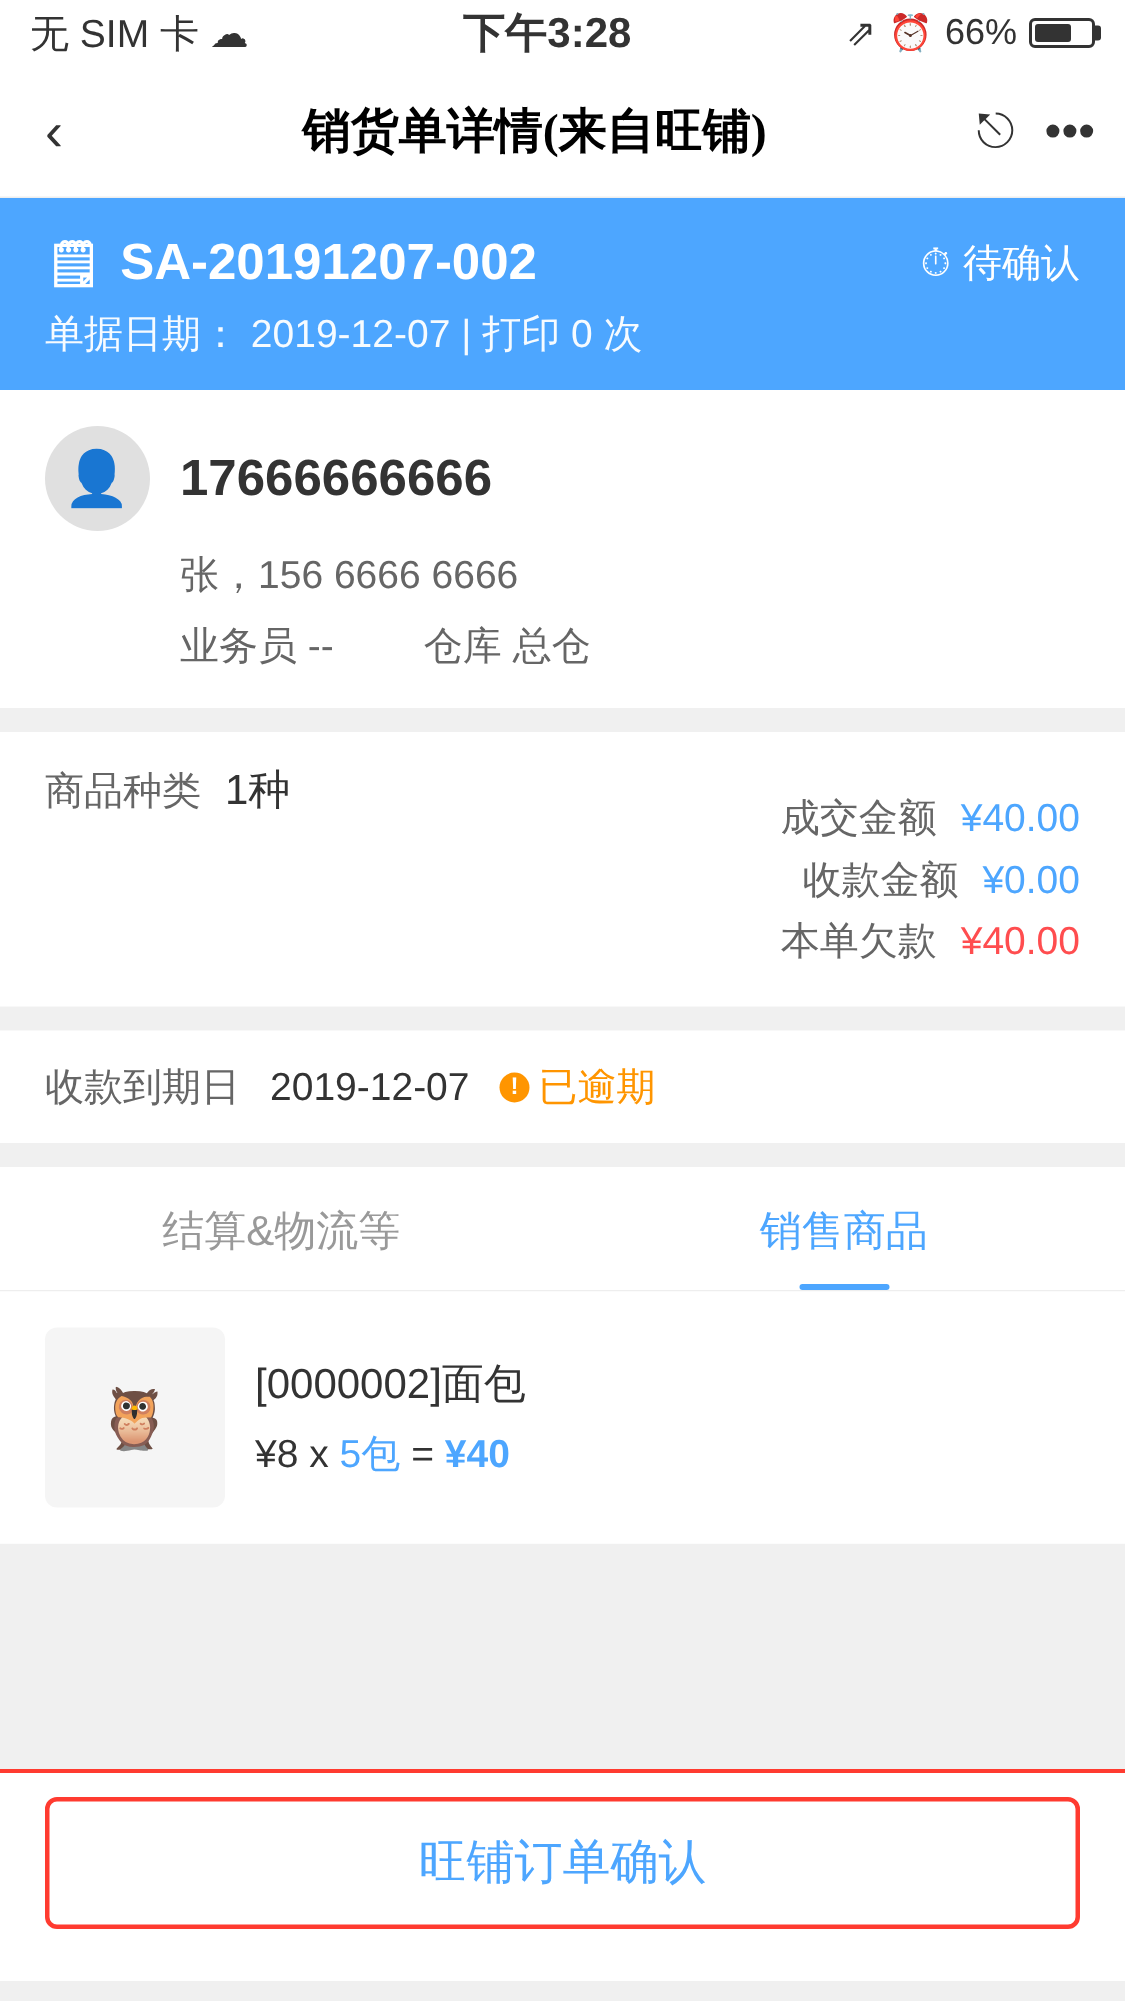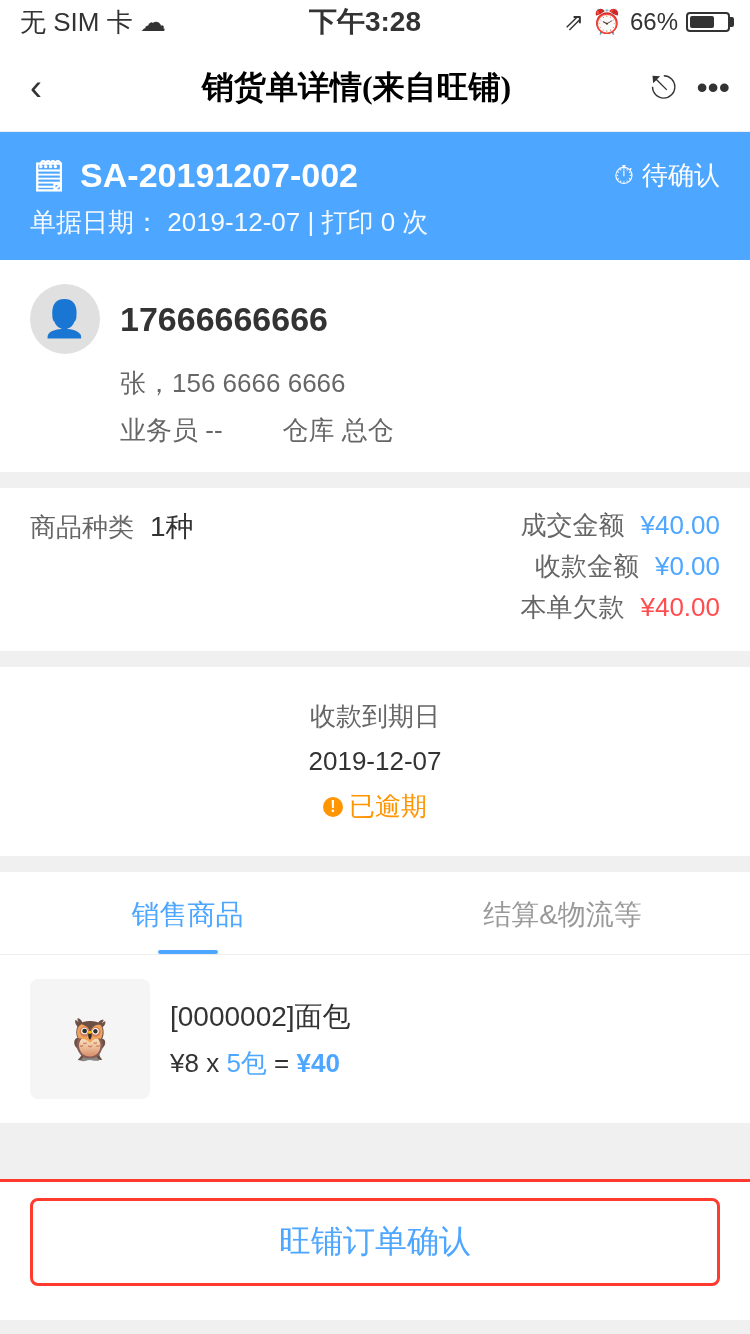--- a/index.html
+++ b/index.html
@@ -187,44 +187,44 @@
     .summary-label {
       font-size: 26px;
       color: #666;
     }
     .summary-value {
       font-size: 28px;
       color: #333;
     }
     .summary-right {
       text-align: center;
+      margin-top: 20px;
     }
     .summary-row {
       display: flex;
       justify-content: flex-end;
       align-items: center;
       gap: 16px;
       margin-bottom: 6px;
       font-size: 26px;
       color: #666;
     }
     .amount-blue { color: #4da6ff; }
     .amount-red { color: #ff4d4f; }
 
     
     .due-section {
       background: #fff;
-      padding: 32px 30px;
+      padding: 20px 30px;
       margin-bottom: 16px;
       display: flex;
       align-items: center;
       gap: 12px;
       font-size: 26px;
       color: #666;
-      flex-direction: column;
     }
     .due-date { color: #333; margin: 0 8px; }
     .overdue-badge {
       display: flex;
       align-items: center;
       gap: 6px;
       color: #ff9500;
       font-size: 26px;
     }
     .overdue-dot {
@@ -429,25 +429,25 @@
   <span>收款到期日</span>
   <span class="due-date">2019-12-07</span>
   <div class="overdue-badge">
     <div class="overdue-dot">!</div>
     <span>已逾期</span>
   </div>
 </div>
 
 <div class="tabs-section">
   <div class="tabs-row">
+    <div class="tab">
+      <span>结算&amp;物流等</span>
+    </div>
     <div class="tab active">
       <span>销售商品</span>
-    </div>
-    <div class="tab">
-      <span>结算&amp;物流等</span>
     </div>
   </div>
 
   <div class="product-section">
     <div class="product-item">
       <div class="product-thumb">
         <span style="font-size:40px; color:#ccc;">🦉</span>
       </div>
       <div class="product-info">
         <div class="product-name">[0000002]面包</div>

